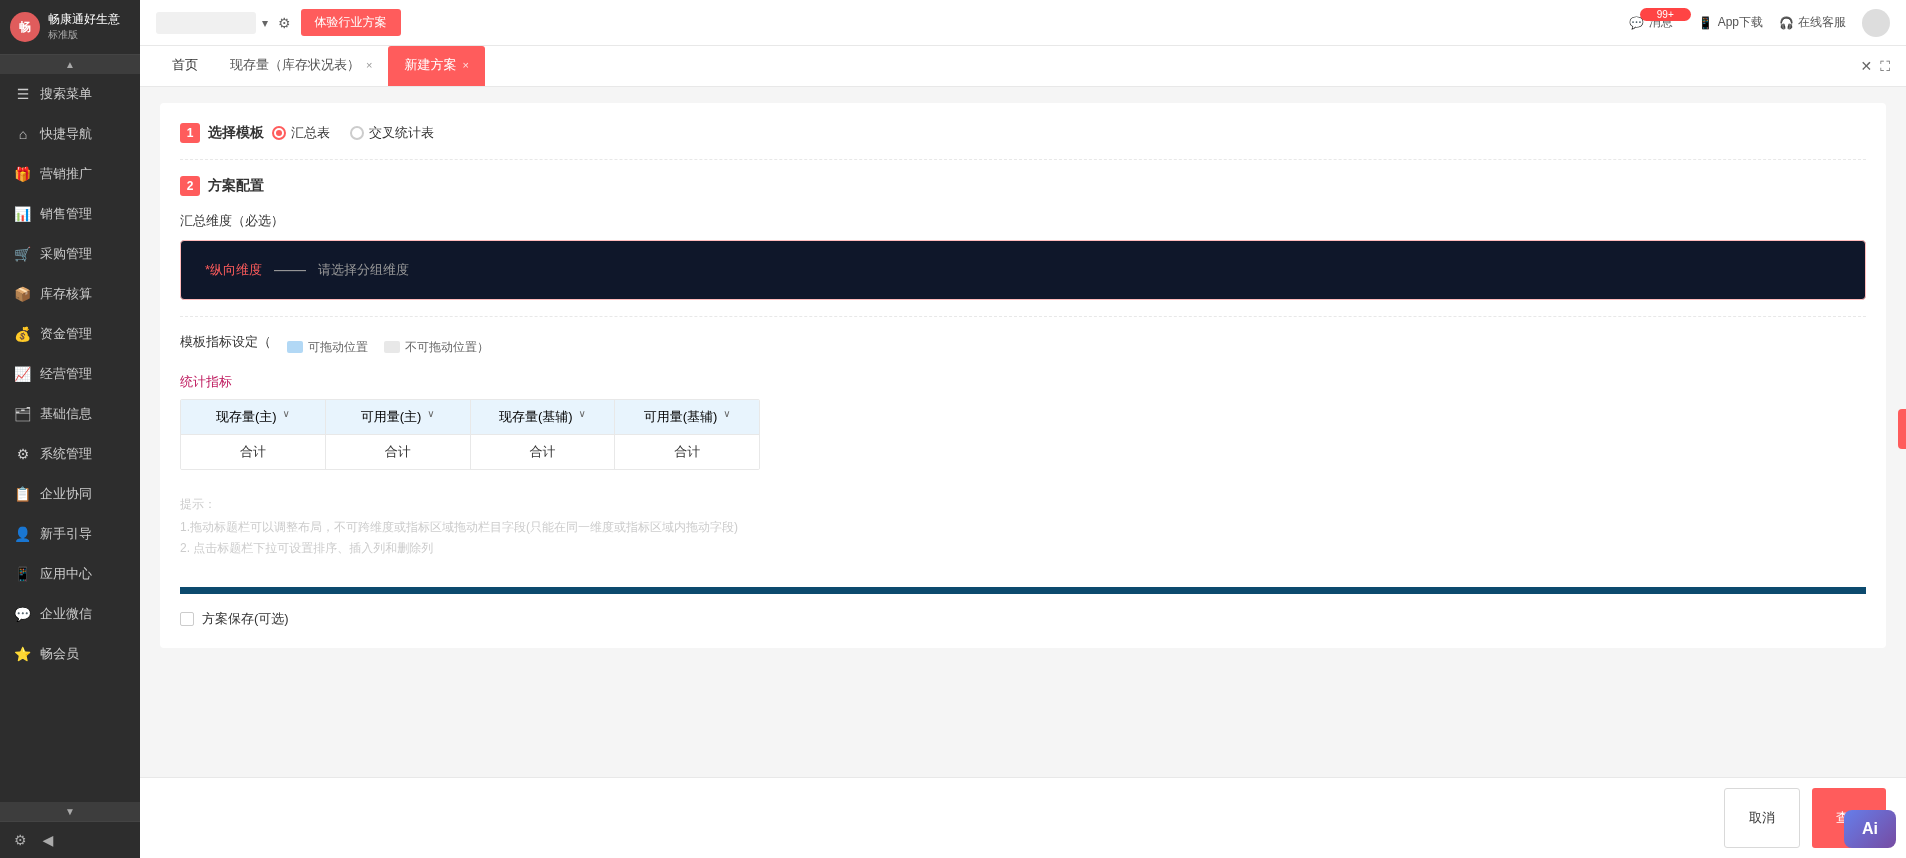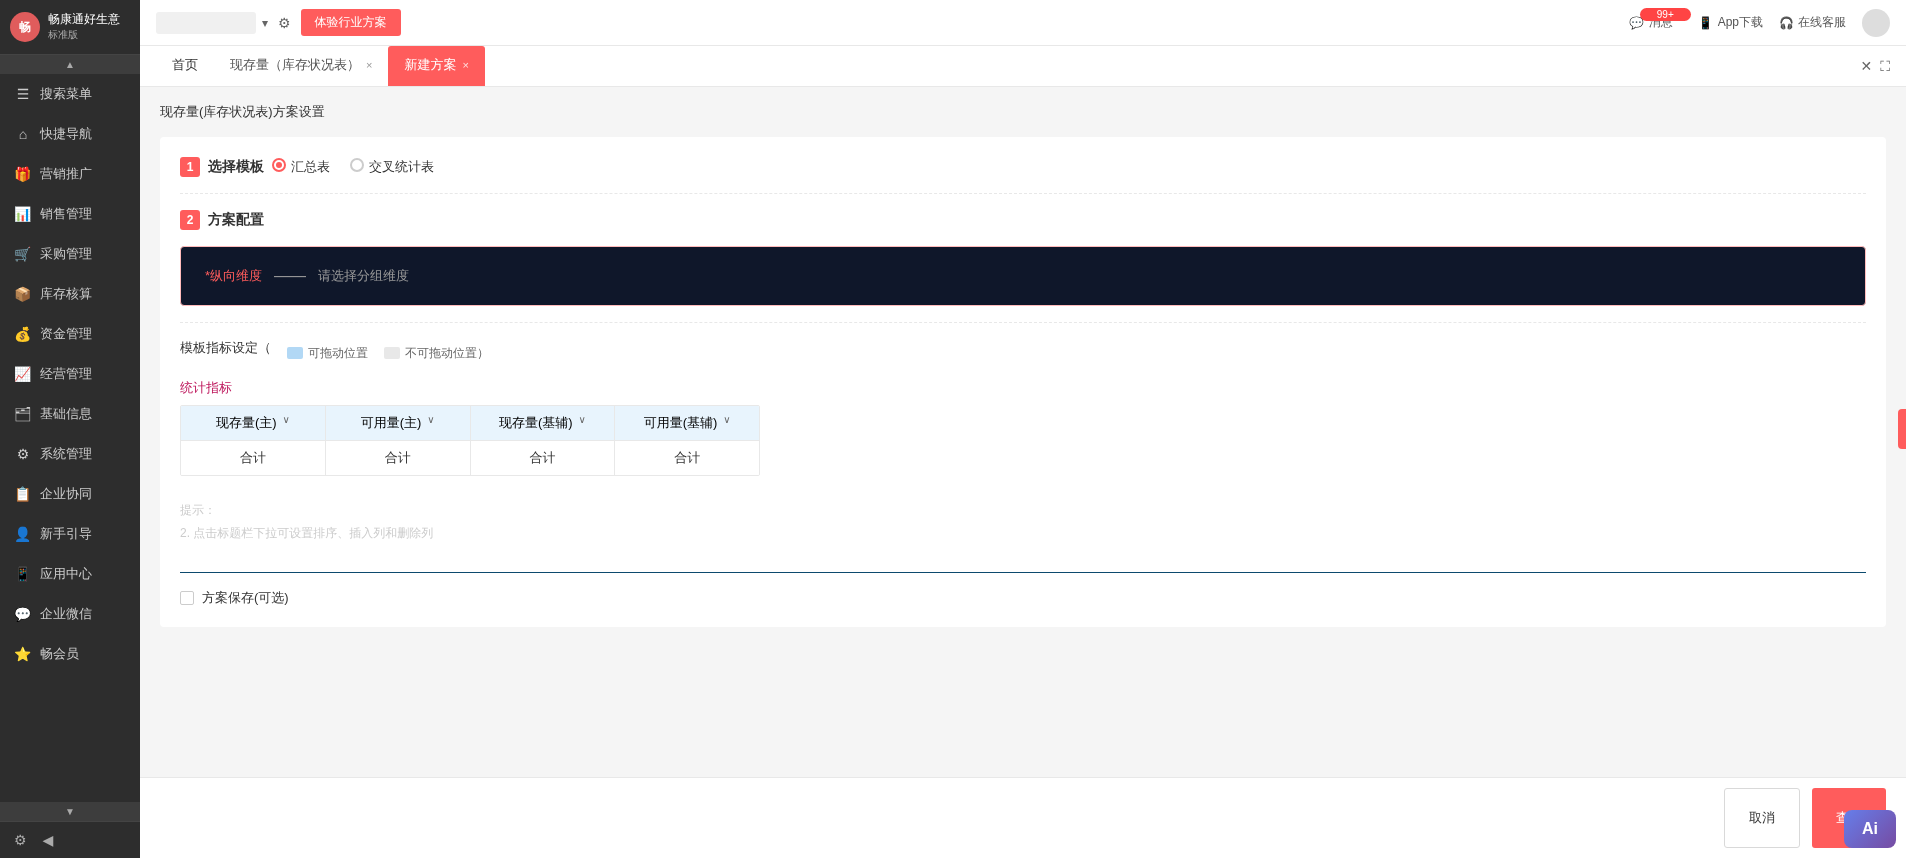--- a/index.html
+++ b/index.html
@@ -258,20 +258,21 @@
 
     
     .radio-group {
       display: flex;
       align-items: center;
       gap: 20px;
       flex: 1;
     }
     .radio-item {
       display: flex;
+      align-items: center;
       gap: 5px;
       cursor: pointer;
     }
     .radio-circle {
       width: 14px; height: 14px;
       border-radius: 50%;
       border: 2px solid #ccc;
       display: flex; align-items: center; justify-content: center;
     }
     .radio-circle.selected {
@@ -417,21 +418,21 @@
       margin-bottom: 4px;
     }
 
     
     .save-row {
       display: flex;
       align-items: center;
       gap: 8px;
       margin-top: 16px;
       padding-top: 16px;
-      border-top: 1px solid #0c4a6e;
+      border-top: 7px solid #0c4a6e;
     }
     .save-checkbox {
       width: 14px; height: 14px;
       border: 1px solid #ccc;
       border-radius: 2px;
       cursor: pointer;
     }
     .save-label {
       font-size: 13px;
       color: #333;
@@ -622,21 +623,20 @@
       <span>新建方案</span>
       <span class="tab-close">×</span>
     </div>
     <div class="tabs-right">
       <button class="tab-window-btn">✕</button>
       <button class="tab-window-btn">⛶</button>
     </div>
   </div>
 
   <div class="content">
-    <div class="page-title">现存量(库存状况表)方案设置</div>
 
     <div class="card">
 
       <div class="section-header">
         <div class="step-badge">1</div>
         <span class="section-title">选择模板</span>
         <div class="radio-group">
           <label class="radio-item">
             <div class="radio-circle selected">
             </div>
@@ -649,20 +649,21 @@
         </div>
       </div>
 
       <hr class="divider">
 
       <div class="section-header">
         <div class="step-badge">2</div>
         <span class="section-title">方案配置</span>
       </div>
 
+      <div class="dimension-label">汇总维度（必选）</div>
 
       <div class="dimension-select-area">
         <span class="dim-required">*纵向维度</span>
         <span class="dim-arrow">——</span>
         <span class="dim-placeholder">请选择分组维度</span>
       </div>
 
       <hr class="divider">
 
       <div class="movable-legend">
@@ -701,20 +702,21 @@
         <div class="stats-table-body">
           <div class="stats-body-cell">合计</div>
           <div class="stats-body-cell">合计</div>
           <div class="stats-body-cell">合计</div>
           <div class="stats-body-cell">合计</div>
         </div>
       </div>
 
       <div class="tips-section">
         <div class="tips-title">提示：</div>
+        <div class="tips-item">1.拖动标题栏可以调整布局，不可跨维度或指标区域拖动栏目字段(只能在同一维度或指标区域内拖动字段)</div>
         <div class="tips-item">
           <span>2. 点击标题栏下拉可设置排序、插入列和删除列</span>
         </div>
       </div>
 
       <div class="save-row">
         <div class="save-checkbox"></div>
         <span class="save-label">方案保存(可选)</span>
       </div>
 

